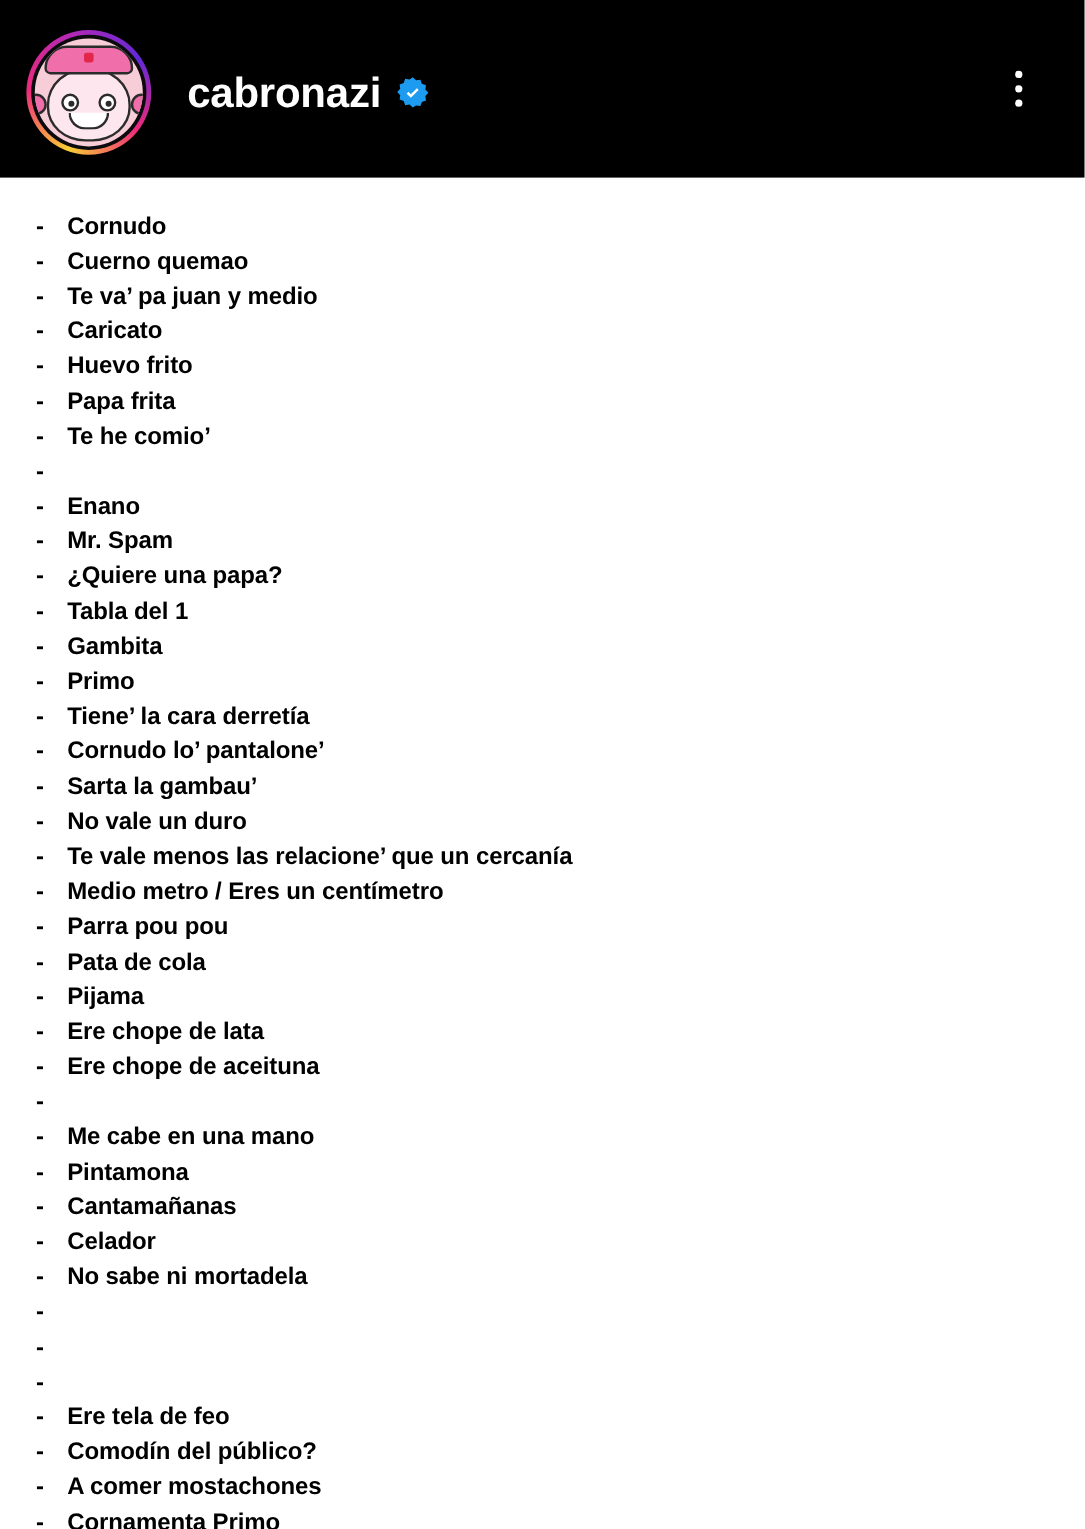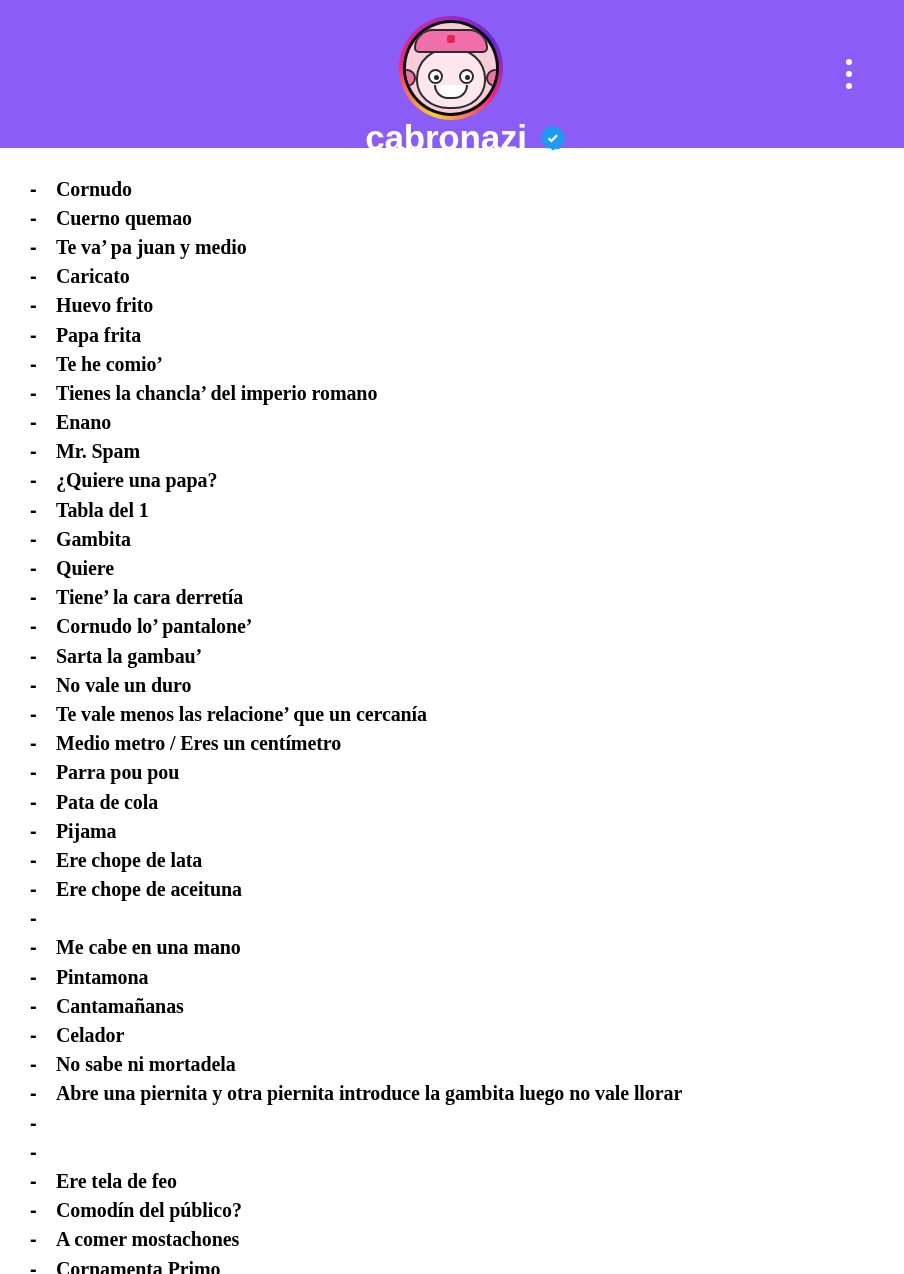--- a/index.html
+++ b/index.html
@@ -13,26 +13,25 @@
     width: 904px;
     min-height: 1274px;
     background: #ffffff;
     position: relative;
     overflow: hidden;
   }
 
   
   .header {
     height: 148px;
-    background: #8b5cf6;
-    display: flex;
-    align-items: center;
-    padding: 16px 24px 0 22px;
+    background: #000000;
+    display: flex;
+    align-items: center;
+    padding: 6px 24px 0 22px;
     position: relative;
-    flex-direction: column;
   }
   .avatar-ring {
     width: 104px;
     height: 104px;
     border-radius: 50%;
     padding: 4px;
     background: conic-gradient(from 200deg, #f9ce34, #ee2a7b, #b229b6, #6228d7, #ee2a7b, #f9ce34);
     display: flex;
     align-items: center;
     justify-content: center;
@@ -181,21 +180,21 @@
     padding: 4.6px 0;
     letter-spacing: -0.1px;
   }
   .dash {
     width: 26px;
     flex: 0 0 26px;
     color: #000;
     font-weight: 700;
     font-size: 20px;
   }
-  .item-text { white-space: pre-wrap; font-family: Liberation Serif, serif; }
+  .item-text { white-space: pre-wrap; }
 </style>
 </head>
 <body>
 
 <div class="screen">
 
   <div class="header">
 
     <div class="avatar-ring">
       <div class="avatar-inner">
@@ -252,21 +251,20 @@
       <li>
           <span class="dash">-</span>
           <span class="item-text">Papa frita</span>
         </li>
       <li>
           <span class="dash">-</span>
           <span class="item-text">Te he comio’</span>
         </li>
       <li>
           <span class="dash">-</span>
-          <span class="item-text">Tienes la chancla’ del imperio romano</span>
         </li>
       <li>
           <span class="dash">-</span>
           <span class="item-text">Enano</span>
         </li>
       <li>
           <span class="dash">-</span>
           <span class="item-text">Mr. Spam</span>
         </li>
       <li>
@@ -276,21 +274,21 @@
       <li>
           <span class="dash">-</span>
           <span class="item-text">Tabla del 1</span>
         </li>
       <li>
           <span class="dash">-</span>
           <span class="item-text">Gambita</span>
         </li>
       <li>
           <span class="dash">-</span>
-          <span class="item-text">Quiere</span>
+          <span class="item-text">Primo</span>
         </li>
       <li>
           <span class="dash">-</span>
           <span class="item-text">Tiene’ la cara derretía</span>
         </li>
       <li>
           <span class="dash">-</span>
           <span class="item-text">Cornudo lo’ pantalone’</span>
         </li>
       <li>
@@ -347,21 +345,20 @@
       <li>
           <span class="dash">-</span>
           <span class="item-text">Celador</span>
         </li>
       <li>
           <span class="dash">-</span>
           <span class="item-text">No sabe ni mortadela</span>
         </li>
       <li>
           <span class="dash">-</span>
-          <span class="item-text">Abre una piernita y otra piernita introduce la gambita luego no vale llorar</span>
         </li>
       <li>
           <span class="dash">-</span>
         </li>
       <li>
           <span class="dash">-</span>
         </li>
       <li>
           <span class="dash">-</span>
           <span class="item-text">Ere tela de feo</span>

